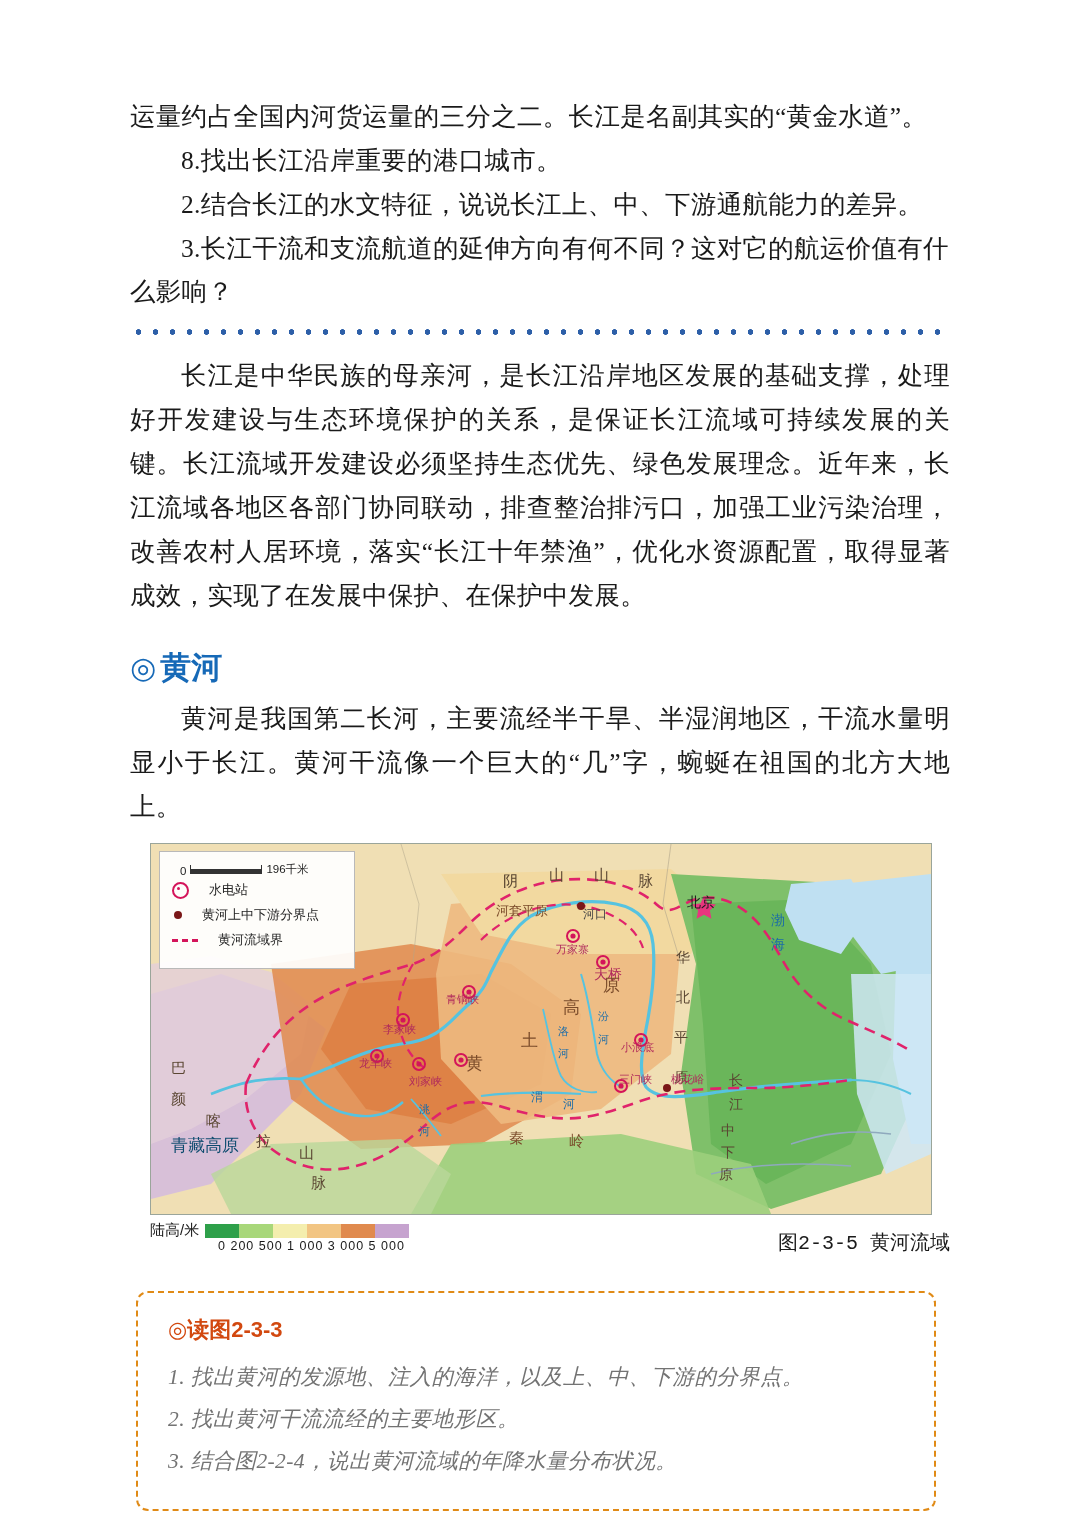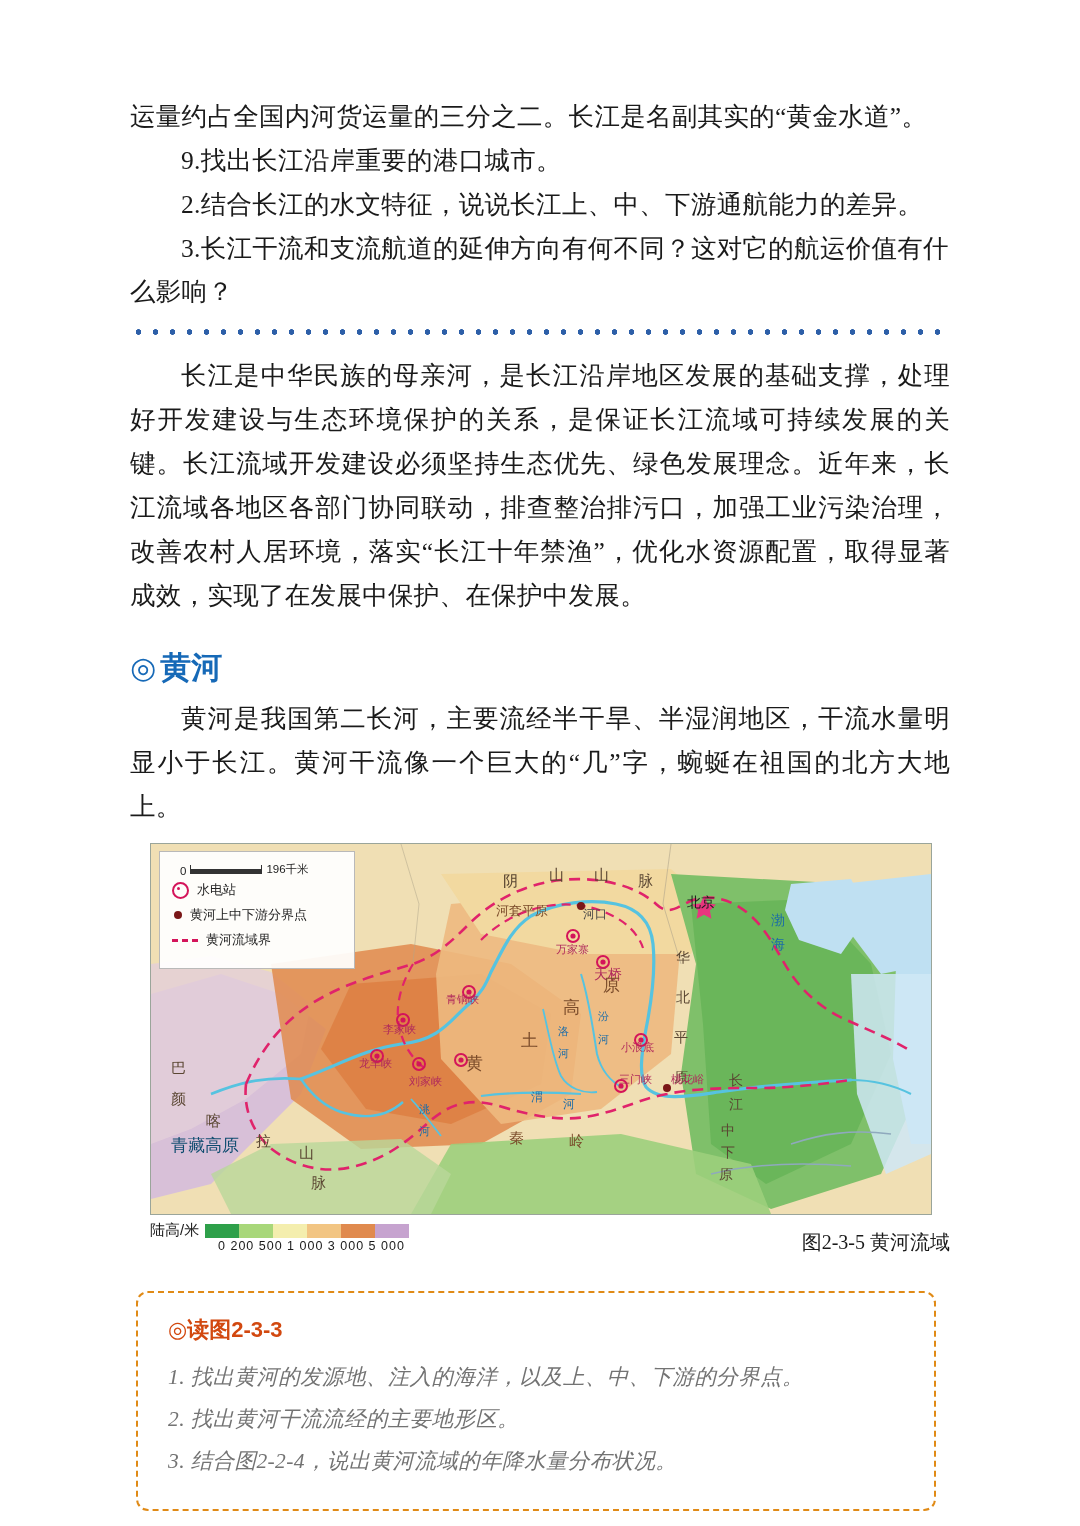--- a/index.html
+++ b/index.html
@@ -101,21 +101,21 @@
   .scalebar { display:flex; align-items:flex-end; gap:4px; margin: 6px 0 2px 14px; }
   .scalebar .bar { width: 72px; height: 5px; background: #333; position: relative; }
   .scalebar .bar:after{
     content:"";position:absolute;left:0;top:-4px;width:1px;height:4px;background:#333;
   }
   .scalebar .bar:before{
     content:"";position:absolute;right:0;top:-4px;width:1px;height:4px;background:#333;
   }
   .scalebar .s0 { font-size: 11.5px; margin-bottom: -3px;}
   .scalebar .s1 { font-size: 11.5px; margin-bottom: -3px;}
-  .legend-row { display:flex; align-items:center; gap:8px; margin: 7px 0 0 6px; }
+  .legend-row { display:flex; align-items:center; gap:20px; margin: 7px 0 0 6px; }
   .legend-row .lbl { font-size: 13px; }
   .sym-hydro {
     width: 13px; height: 13px; border-radius: 50%;
     border: 2px solid #d4145a; position: relative;
   }
   .sym-hydro:after{
     content:""; position:absolute; left:3px; top:3px; width:3px; height:3px;
     background:#d4145a; border-radius:50%;
   }
   .sym-point { width: 8px; height: 8px; border-radius: 50%; background: #7a1717; margin-left:2px;}
@@ -140,20 +140,21 @@
     color: #1a1a1a;
     letter-spacing: 1px;
     font-family: "Liberation Sans", "DejaVu Sans", sans-serif;
   }
   .fig-caption {
     position: absolute;
     right: 0;
     top: 386px;
     font-size: 20px;
     color: #1a1a1a;
+    font-family: Liberation Mono, monospace;
   }
   
   .activity {
     margin-top: 76px;
     margin-left: 6px;
     width: 800px;
     box-sizing: border-box;
     border: 2px dashed #e08a16;
     border-radius: 12px;
     padding: 22px 30px 26px 30px;
@@ -196,21 +197,21 @@
 </style>
 </head>
 <body>
 
 <div class="page">
   <div class="content">
 
     <p class="para">运量约占全国内河货运量的三分之二。长江是名副其实的“黄金水道”。</p>
 
     <div class="qlist">
-      <div class="qitem">9.找出长江沿岸重要的港口城市。</div>
+      <div class="qitem">8.找出长江沿岸重要的港口城市。</div>
       <div class="qitem">2.结合长江的水文特征，说说长江上、中、下游通航能力的差异。</div>
       <div class="qitem">3.长江干流和支流航道的延伸方向有何不同？这对它的航运价值有什么影响？</div>
     </div>
 
     <div class="dotted-divider"></div>
 
     <p class="para indent">长江是中华民族的母亲河，是长江沿岸地区发展的基础支撑，处理好开发建设与生态环境保护的关系，是保证长江流域可持续发展的关键。长江流域开发建设必须坚持生态优先、绿色发展理念。近年来，长江流域各地区各部门协同联动，排查整治排污口，加强工业污染治理，改善农村人居环境，落实“长江十年禁渔”，优化水资源配置，取得显著成效，实现了在发展中保护、在保护中发展。</p>
 
     <div class="section-head">
       <span class="ring">◎</span>

